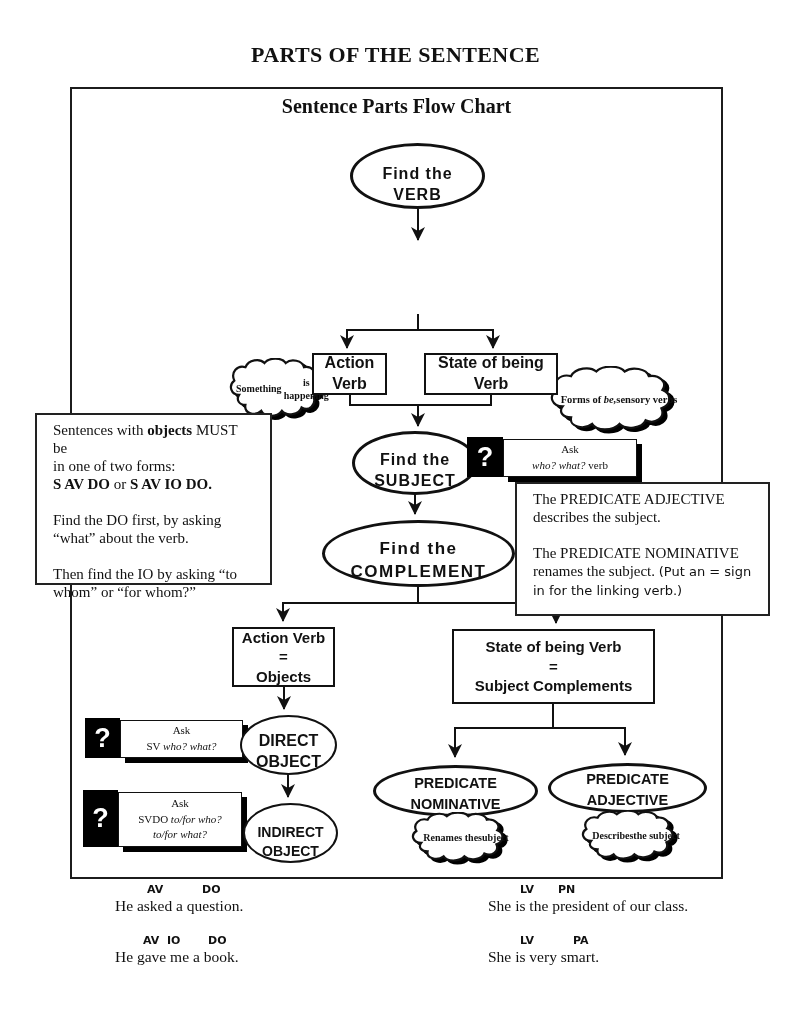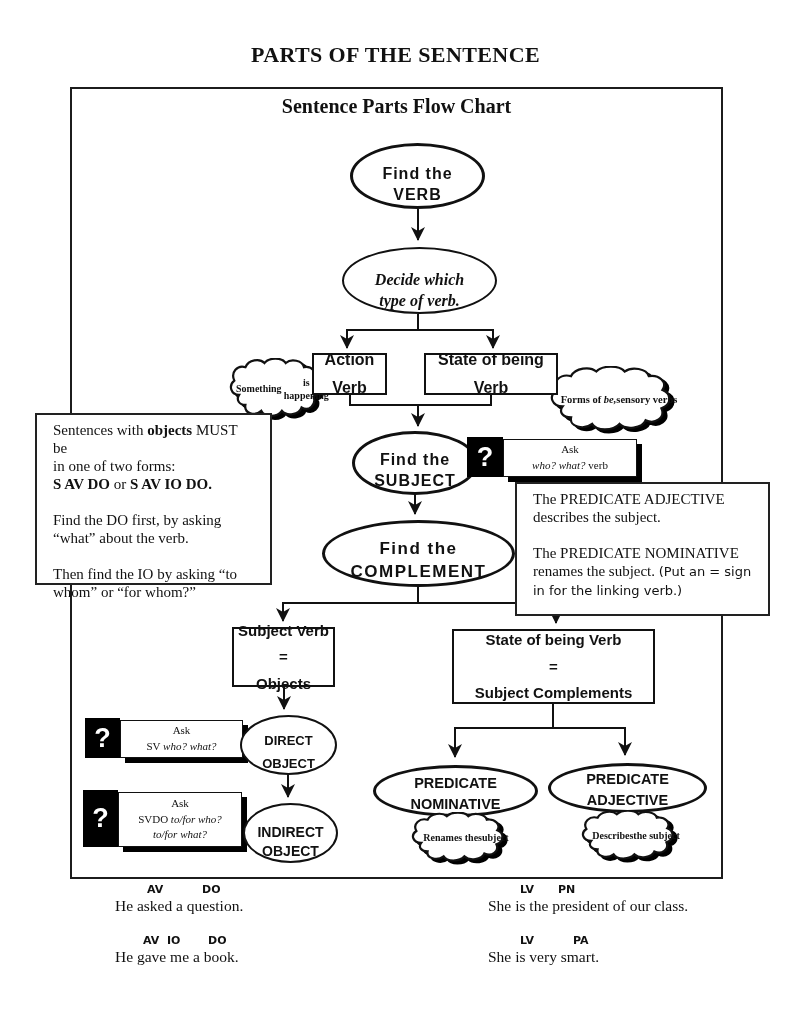--- a/index.html
+++ b/index.html
@@ -58,21 +58,20 @@
     background: #fff;
     display: flex;
     flex-direction: column;
     align-items: center;
     justify-content: center;
     text-align: center;
     font-family: "Liberation Sans", sans-serif;
     font-weight: bold;
     z-index: 2;
     line-height: 1.3;
-    gap: 7px;
   }
   .fs15 { font-size: 15px; }
   .fs16 { font-size: 16px; }
   .ls1 { letter-spacing: 1px; }
 
   .decide-node {
     font-family: "Liberation Serif", serif;
     font-style: italic;
     font-size: 16px;
     border-width: 2.5px;
@@ -182,24 +181,20 @@
       <path d="M455,727 V757" marker-end="url(#ah)"></path>
       <path d="M625,727 V755" marker-end="url(#ah)"></path>
     </g>
   </svg>
 
   <div class="abs ellipse fs16 ls1" style="left:350px; top:143px; width:135px; height:66px;">
     <div>Find the</div>
     <div>VERB</div>
   </div>
 
-  <div class="abs ellipse decide-node" style="left:342px; top:247px; width:155px; height:67px;">
-    <div>Decide which</div>
-    <div>type of verb.</div>
-  </div>
 
   <div class="abs rect-node fs16" style="left:312px; top:353px; width:75px; height:42px;">
     <div>Action</div>
     <div>Verb</div>
   </div>
 
   <div class="abs rect-node fs16" style="left:424px; top:353px; width:134px; height:42px;">
     <div>State of being</div>
     <div>Verb</div>
   </div>
@@ -253,39 +248,39 @@
   </div>
 
   <div class="abs note predicate-note" style="left:515px; top:482px; width:255px; height:134px;">
     <p>The PREDICATE ADJECTIVE
 describes the subject.</p>
     <p><span>The PREDICATE NOMINATIVE
 renames the subject. </span><span class="comic">(Put an = sign in for the linking verb.)</span></p>
   </div>
 
   <div class="abs rect-node fs15" style="left:232px; top:627px; width:103px; height:60px;">
-    <div>Subject Verb</div>
+    <div>Action Verb</div>
     <div>=</div>
     <div>Objects</div>
   </div>
 
   <div class="abs rect-node fs15" style="left:452px; top:629px; width:203px; height:75px;">
     <div>State of being Verb</div>
     <div>=</div>
     <div>Subject Complements</div>
   </div>
 
   <div class="abs qsquare" style="left:85px; top:718px; width:35px; height:40px;">
     <span>?</span>
   </div>
   <div class="abs askbox" style="left:120px; top:720px; width:123px; height:38px;">
     <div>Ask</div>
     <div><span>SV </span><i>who? what?</i></div>
   </div>
-  <div class="abs ellipse" style="left:240px; top:715px; width:97px; height:60px; font-size:13px; border-width:2.5px;gap:6px;">
+  <div class="abs ellipse" style="left:240px; top:715px; width:97px; height:60px; font-size:16px; border-width:2.5px;">
     <div>DIRECT</div>
     <div>OBJECT</div>
   </div>
 
   <div class="abs qsquare" style="left:83px; top:790px; width:35px; height:57px;">
     <span>?</span>
   </div>
   <div class="abs askbox" style="left:118px; top:792px; width:124px; height:55px;">
     <div>Ask</div>
     <div><span>SVDO </span><i>to/for who?</i></div>

